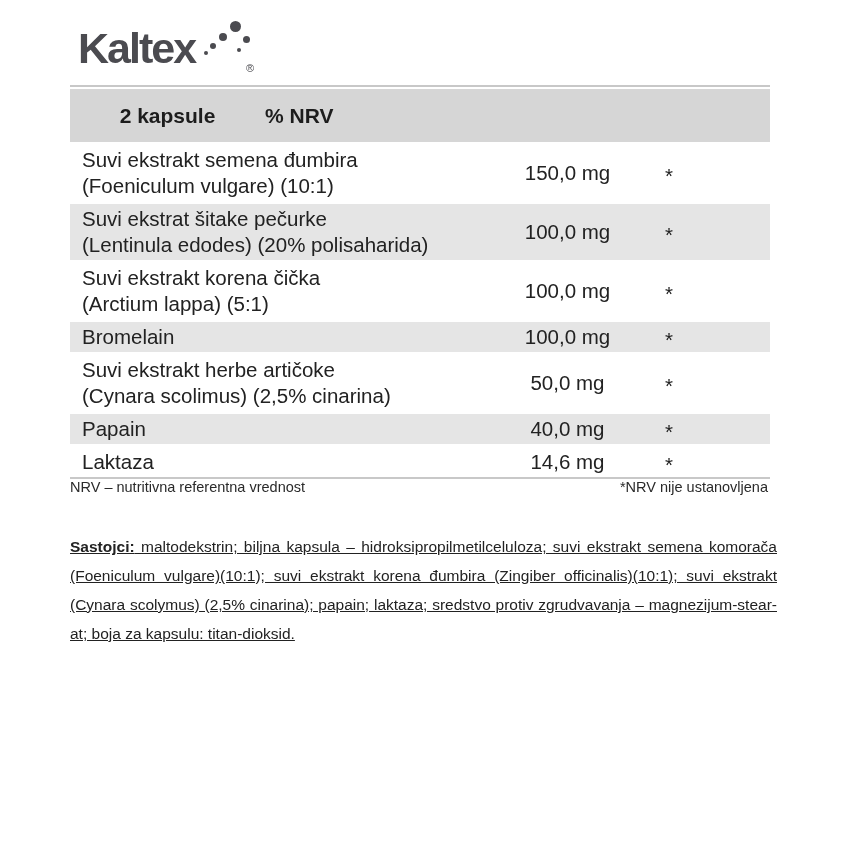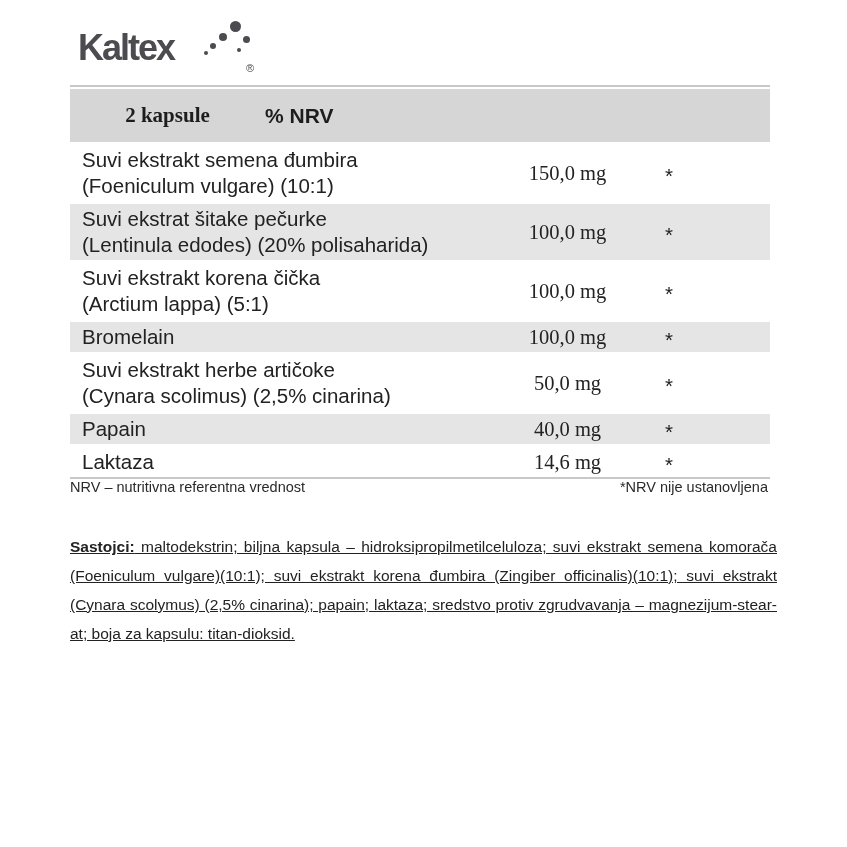--- a/index.html
+++ b/index.html
@@ -19,21 +19,21 @@
 
   
   .logo {
     position: absolute;
     left: 78px;
     top: 20px;
     width: 200px;
     height: 60px;
   }
   .logo-text {
-    font-size: 36px;
+    font-size: 43px;
     font-weight: 700;
     letter-spacing: -2px;
     color: #4b4b50;
     line-height: 56px;
     text-align: center;
   }
   .logo .dot {
     position: absolute;
     border-radius: 50%;
     background: #4b4b50;
@@ -90,21 +90,20 @@
     flex: 1;
     padding-left: 12px;
     white-space: pre-line;
   }
   .thead .cell-name {
     padding-left: 24px;
   }
   .cell-amount {
     width: 195px;
     text-align: center;
-    font-family: Liberation Serif, serif;
   }
   .cell-nrv {
     width: 105px;
   }
   .trow .cell-nrv span {
     position: relative;
     top: 3px;
   }
   .footnotes {
     display: flex;

